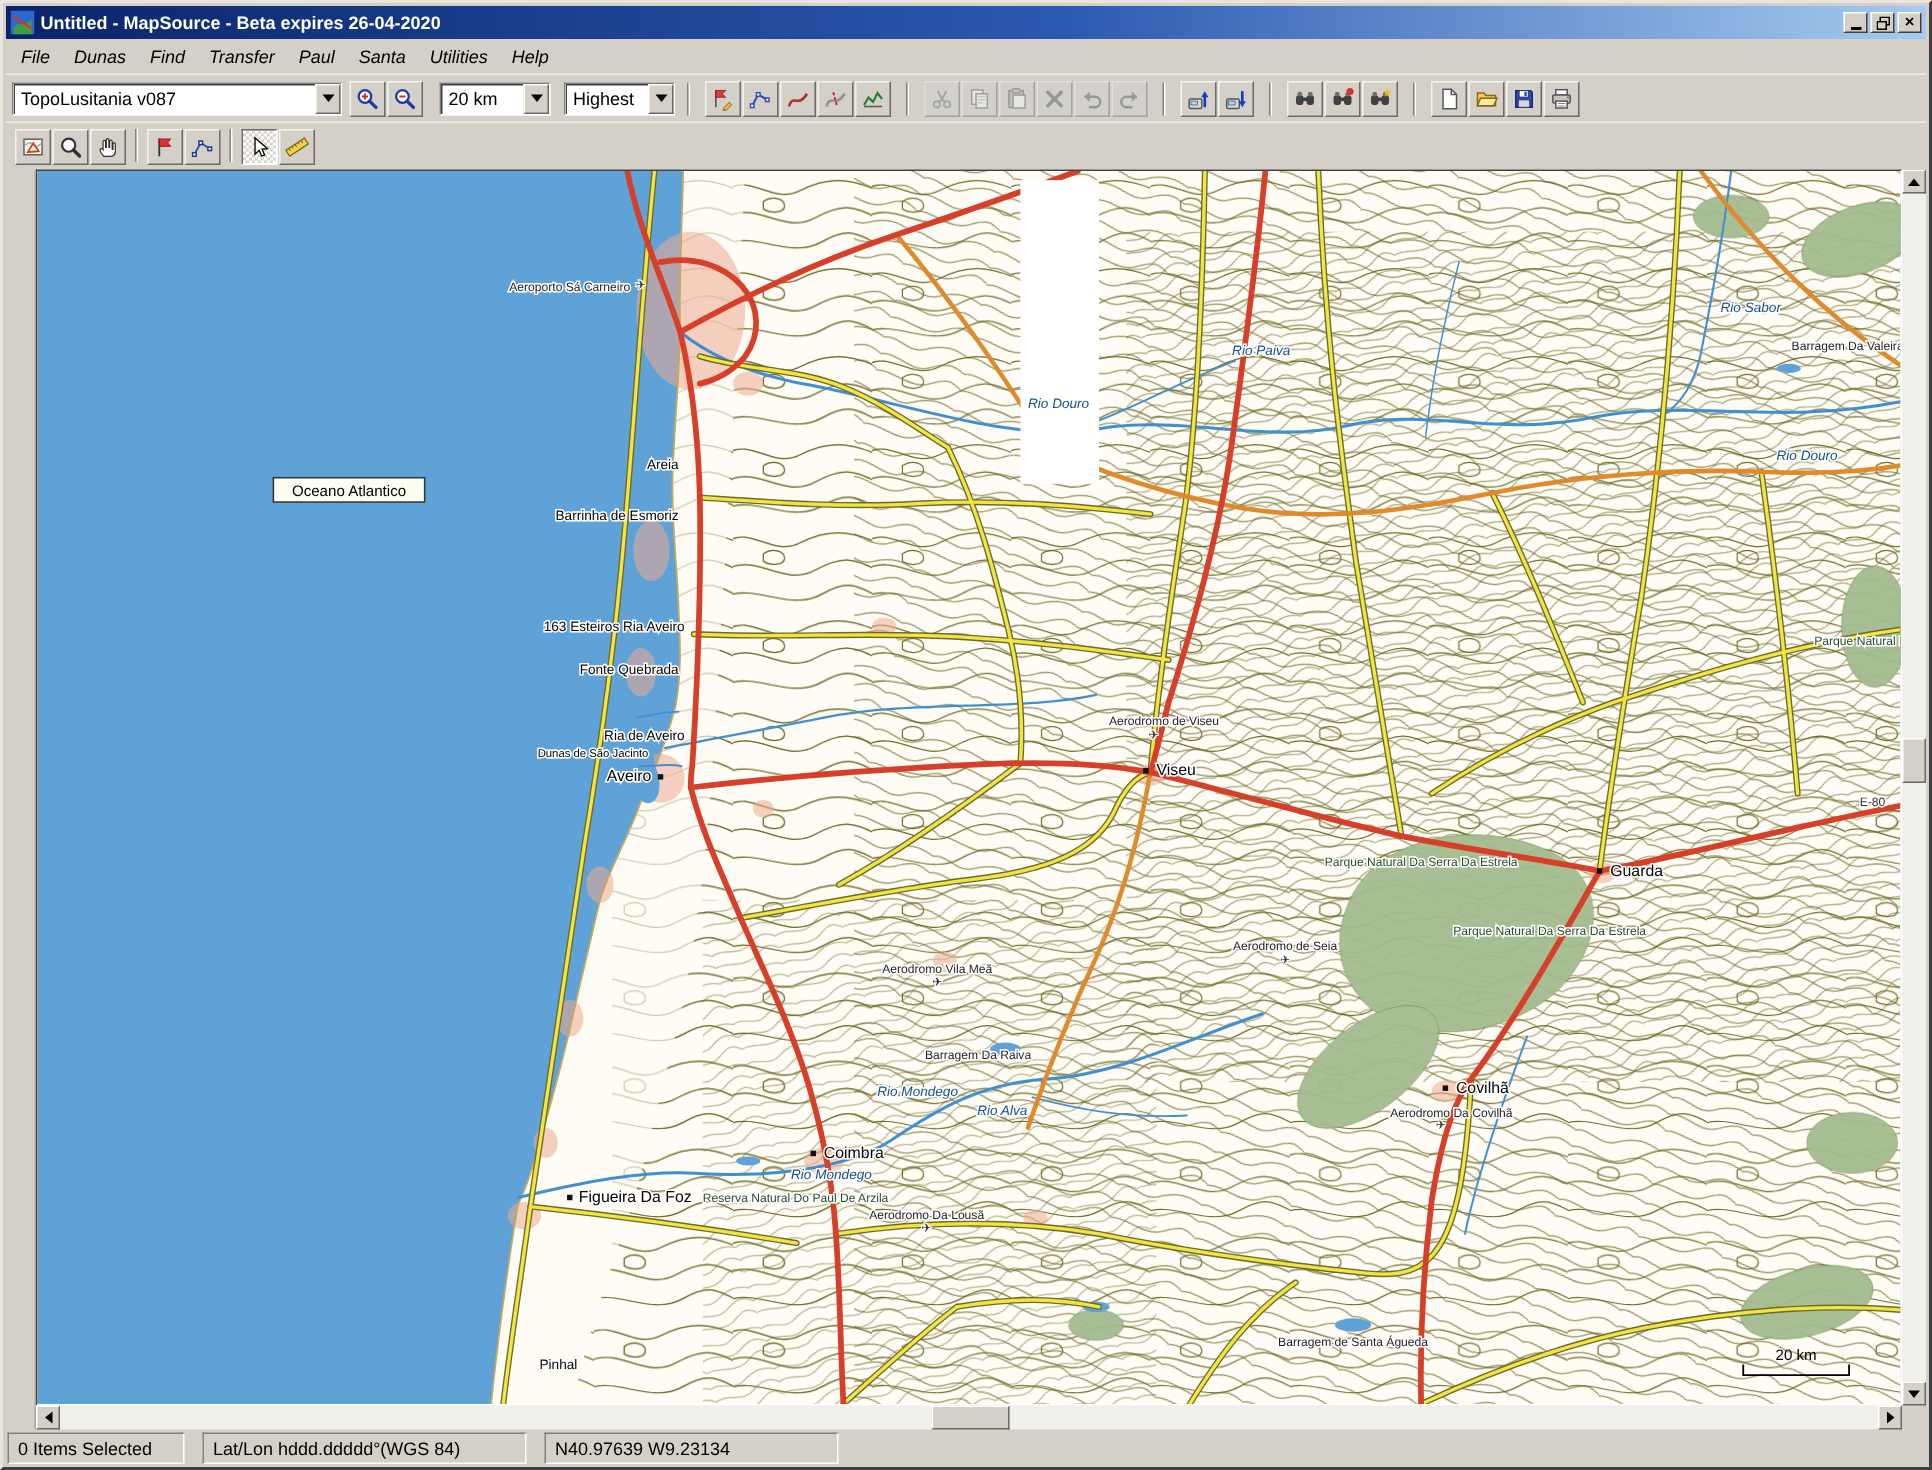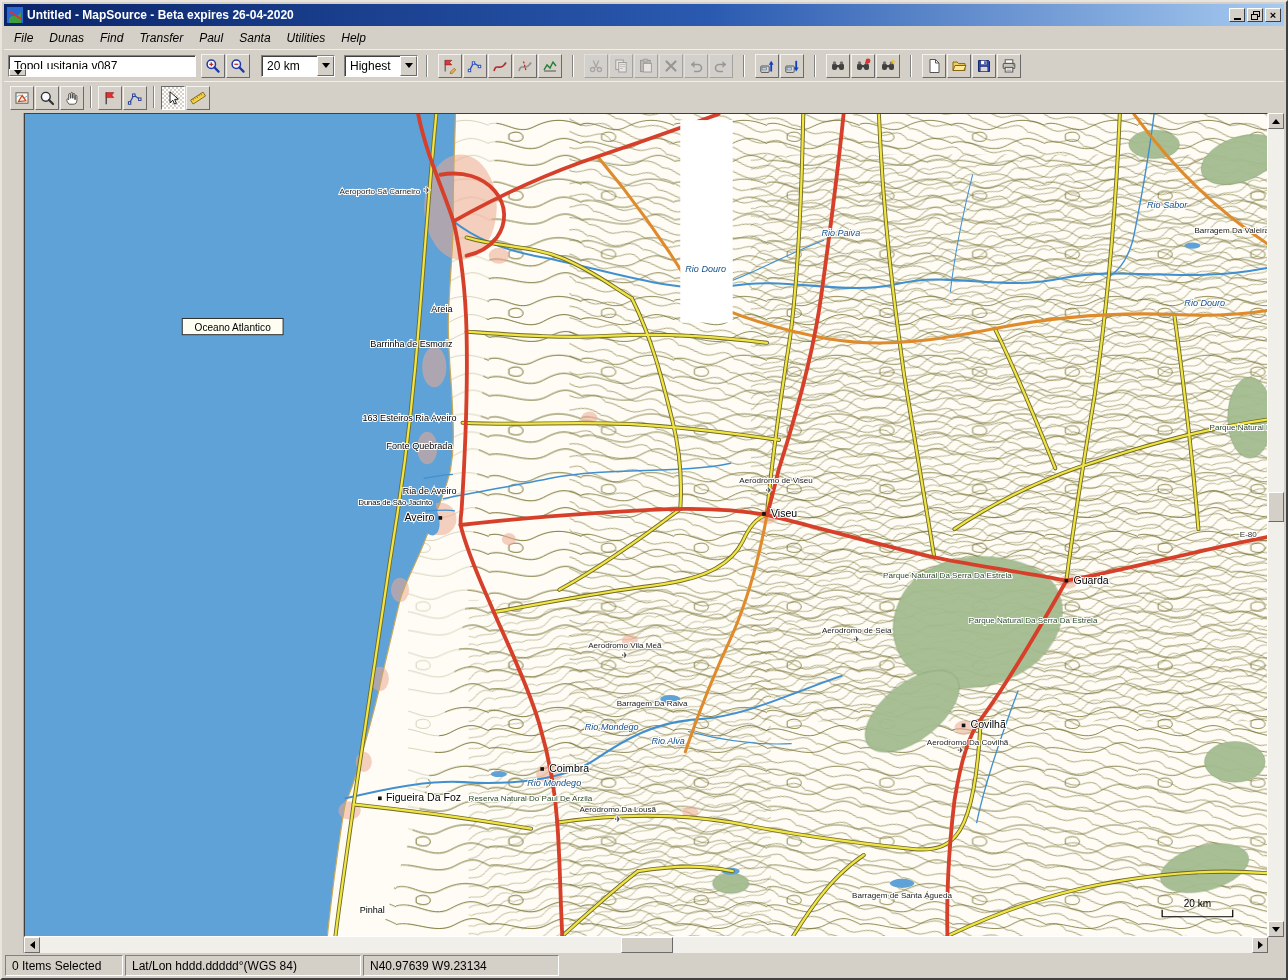--- a/index.html
+++ b/index.html
@@ -34,21 +34,21 @@
   .tb-ico{display:flex;}
   .combo{height:22px;display:flex;align-items:stretch;background:#fff;
     border:1px solid;border-color:#808080 #fff #fff #808080;box-shadow:inset 1px 1px 0 #404040;}
   .combo-value{flex:1;font-size:12px;padding:3px 5px 0 5px;white-space:nowrap;overflow:hidden;}
   .combo-btn{width:17px;background:#d4d0c8;border:1px solid;border-color:#fff #6a6a6a #6a6a6a #fff;
     display:flex;align-items:center;justify-content:center;}
   .tri-down{width:0;height:0;border-left:4px solid transparent;border-right:4px solid transparent;border-top:5px solid #000;}
   .tri-up{width:0;height:0;border-left:4px solid transparent;border-right:4px solid transparent;border-bottom:5px solid #000;}
   .tri-left{width:0;height:0;border-top:4px solid transparent;border-bottom:4px solid transparent;border-right:5px solid #000;}
   .tri-right{width:0;height:0;border-top:4px solid transparent;border-bottom:4px solid transparent;border-left:5px solid #000;}
-  .combo-product{width:188px;flex-direction:column;}
+  .combo-product{width:220px;}
   .combo-sm{width:74px;margin-left:6px;}
   
   .map-region{flex:1;display:flex;min-height:0;}
   .left-gutter{flex:0 0 20px;background:#d4d0c8;border-right:1px solid #aca899;}
   .map-stack{flex:1;display:flex;flex-direction:column;min-width:0;}
   .map-row{flex:1;display:flex;min-height:0;}
   .map-viewport{flex:1;position:relative;background:#fff;border:1px solid;border-color:#404040 #fff #fff #404040;overflow:hidden;}
   .map-viewport svg{position:absolute;inset:0;width:100%;height:100%;}
   .scroll-v{flex:0 0 16px;position:relative;background:#f1efe9;}
   .scroll-h-row{flex:0 0 16px;display:flex;}
@@ -56,25 +56,25 @@
   .sb-btn{width:16px;height:16px;background:#d4d0c8;border:1px solid;border-color:#fff #6a6a6a #6a6a6a #fff;
     display:flex;align-items:center;justify-content:center;}
   .sb-btn.abs-top{position:absolute;top:0;left:0;}
   .sb-btn.abs-bottom{position:absolute;bottom:0;left:0;}
   .sb-btn.abs-left{position:absolute;left:0;top:0;}
   .sb-btn.abs-right{position:absolute;right:0;top:0;}
   .vthumb{position:absolute;left:0;width:16px;height:30px;top:46%;background:#d4d0c8;border:1px solid;border-color:#fff #6a6a6a #6a6a6a #fff;}
   .hthumb{position:absolute;top:0;height:16px;width:52px;left:48%;background:#d4d0c8;border:1px solid;border-color:#fff #6a6a6a #6a6a6a #fff;}
   .sb-corner{flex:0 0 16px;background:#d4d0c8;}
   
-  .statusbar{height:23px;flex:0 0 23px;display:flex;align-items:stretch;gap:2px;padding:2px 1px 0 1px;}
+  .statusbar{height:23px;flex:0 0 23px;display:flex;align-items:stretch;gap:12px;padding:2px 1px 0 1px;}
   .sb-panel{border:1px solid;border-color:#808080 #fff #fff #808080;font-size:12px;padding:1px 6px;
     display:flex;align-items:center;white-space:nowrap;overflow:hidden;}
   .sb-p1{width:118px;}
-  .sb-p2{width:236px;}
+  .sb-p2{width:216px;}
   .sb-p3{width:196px;}
   .sb-fill{flex:1;border:none;}
   
   .ctr{fill:none;stroke:#716b28;stroke-width:.8;}
   .ml{paint-order:stroke;stroke:#ffffff;stroke-width:2px;fill:#000;font-family:"Liberation Sans",sans-serif;}
   .ml-place{font-size:9px;}
   .ml-small{font-size:7.5px;}
   .ml-city{font-size:10.5px;}
   .ml-water{font-size:9px;fill:#14508c;font-style:italic;}
   .ml-park{font-size:8px;fill:#2a4a2a;}

